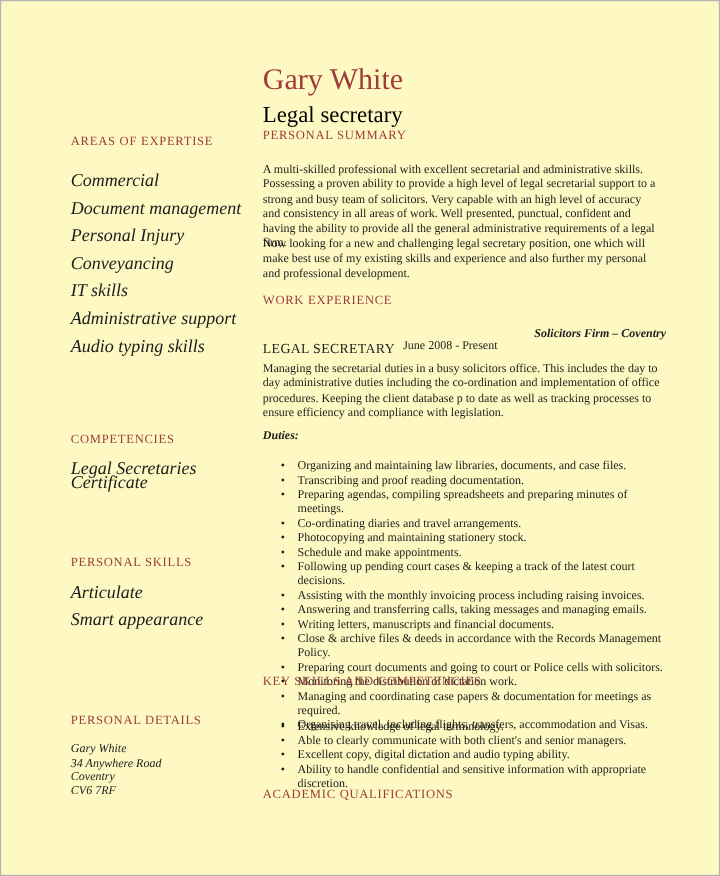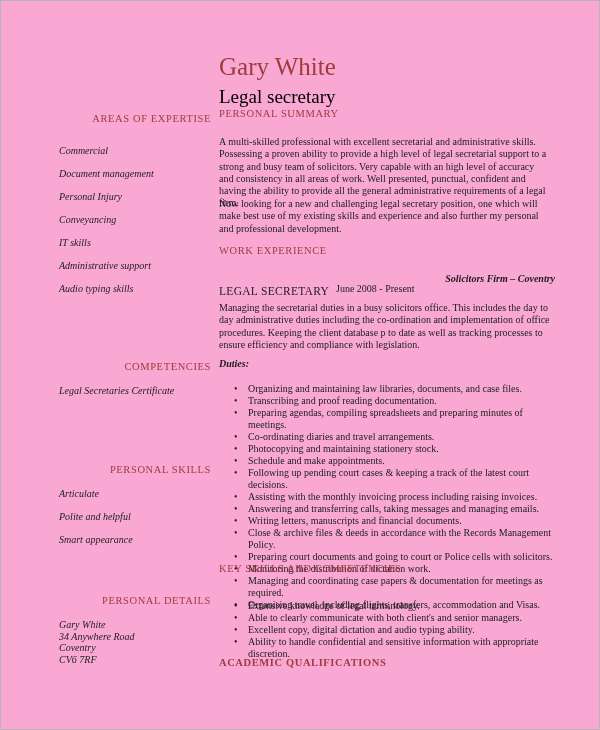--- a/index.html
+++ b/index.html
@@ -1,36 +1,36 @@
 <!DOCTYPE html>
 <html><head>
 <meta charset="utf-8">
 <style>
   html,body{margin:0;padding:0;}
   .page{
     position:relative;
     width:600px;height:730px;
     box-sizing:border-box;
-    background:#f9a8d4;
+    background:#fef9c3;
     border:1px solid #b5b5b5;
     font-family:"Liberation Serif", serif;
     color:#1c1c1c;
     overflow:hidden;
   }
   .abs{position:absolute;}
   
   .name-title{font-size:25px;line-height:27px;font-weight:normal;color:#9e3b3b;margin:0;}
   .job-subtitle{font-size:19px;line-height:21px;font-weight:normal;color:#000;margin:0;}
   .red-heading{font-size:10.5px;line-height:12px;color:#9c3c3c;letter-spacing:0.6px;margin:0;font-weight:normal;}
   
   .side{left:58px;width:152px;}
   .main{left:218px;width:332px;}
   
-  .side .red-heading{margin-bottom:20px;text-align:right;}
-  .side-item{font-style:italic;font-size:10px;line-height:12px;margin:0 0 11px 0;}
+  .side .red-heading{margin-bottom:20px;}
+  .side-item{font-style:italic;font-size:15px;line-height:12px;margin:0 0 11px 0;}
   .side .tight-heading{margin-bottom:12px;}
   .cert-item{width:118px;}
   .address-line{font-style:italic;font-size:10px;line-height:11.6px;margin:0;}
   
   .body-text{font-size:10px;line-height:12.3px;margin:0;}
   .employer{font-size:10px;line-height:12px;font-weight:bold;font-style:italic;margin:4px;text-align:right;}
   .job-row{position:relative;height:14px;}
   .job-title-caps{font-size:11.5px;line-height:13px;letter-spacing:0.3px;}
   .job-dates{position:absolute;left:117px;top:1.5px;font-size:10px;}
   .duties-label{font-size:10px;line-height:12px;font-weight:bold;font-style:italic;margin:0;}
@@ -60,21 +60,20 @@
   </div>
 
   <div class="abs side" style="top:360px;">
     <div class="red-heading tight-heading">COMPETENCIES</div>
     <p class="side-item cert-item">Legal Secretaries Certificate</p>
   </div>
 
   <div class="abs side" style="top:463px;">
     <div class="red-heading tight-heading">PERSONAL SKILLS</div>
     <p class="side-item">Articulate</p>
-    <p class="side-item">Polite and helpful</p>
     <p class="side-item">Smart appearance</p>
   </div>
 
   <div class="abs side" style="top:594px;">
     <div class="red-heading tight-heading">PERSONAL DETAILS</div>
     <p class="address-line">Gary White</p>
     <p class="address-line">34 Anywhere Road</p>
     <p class="address-line">Coventry</p>
     <p class="address-line">CV6 7RF</p>
   </div>
@@ -110,15 +109,15 @@
   </ul>
 
   <div class="abs main red-heading" style="top:562px;">KEY SKILLS AND COMPETENCIES</div>
   <ul class="abs main dots skills" style="top:587px;">
     <li>Extensive knowledge of legal terminology.</li>
     <li>Able to clearly communicate with both client's and senior managers.</li>
     <li>Excellent copy, digital dictation and audio typing ability.</li>
     <li>Ability to handle confidential and sensitive information with appropriate discretion.</li>
   </ul>
 
-  <div class="abs main red-heading" style="top:656px;font-weight:bold;">ACADEMIC QUALIFICATIONS</div>
+  <div class="abs main red-heading" style="top:656px;">ACADEMIC QUALIFICATIONS</div>
 
 </div>
 
 </body></html>

